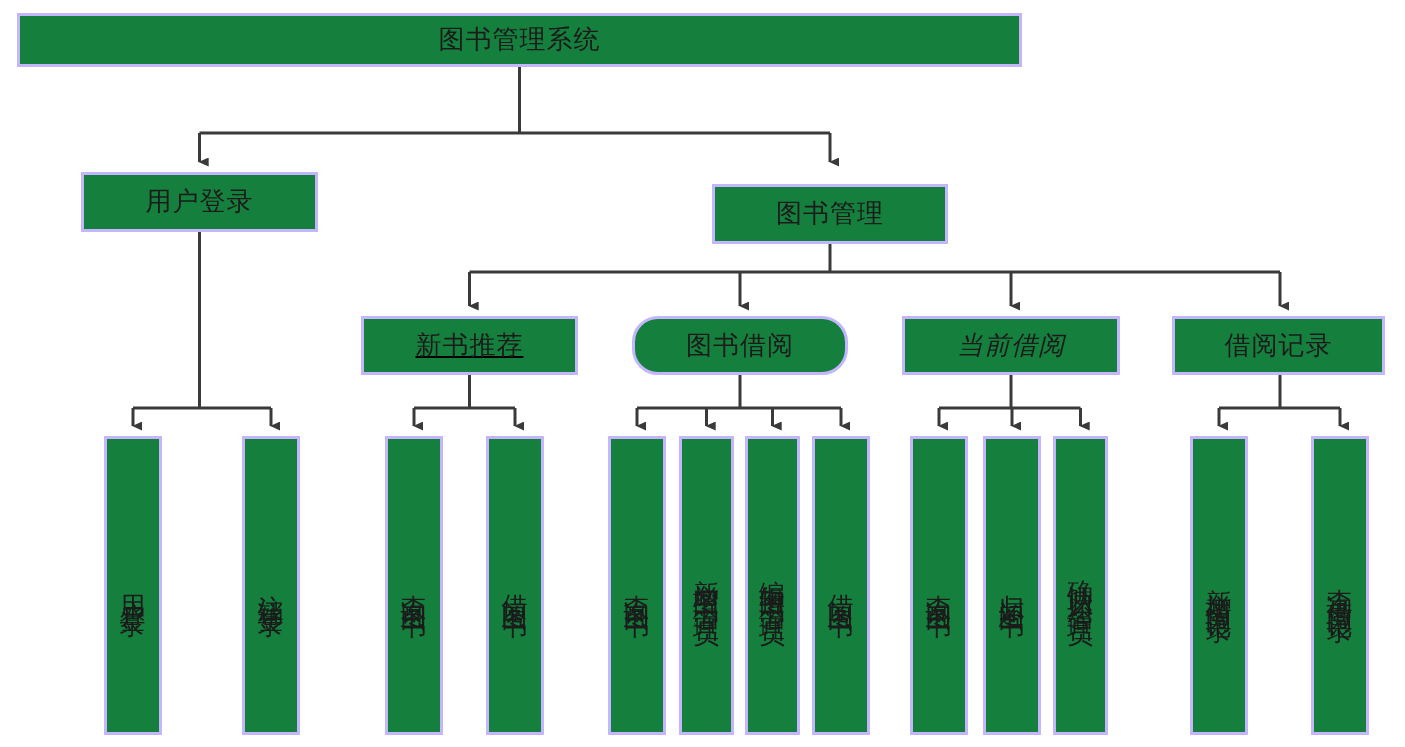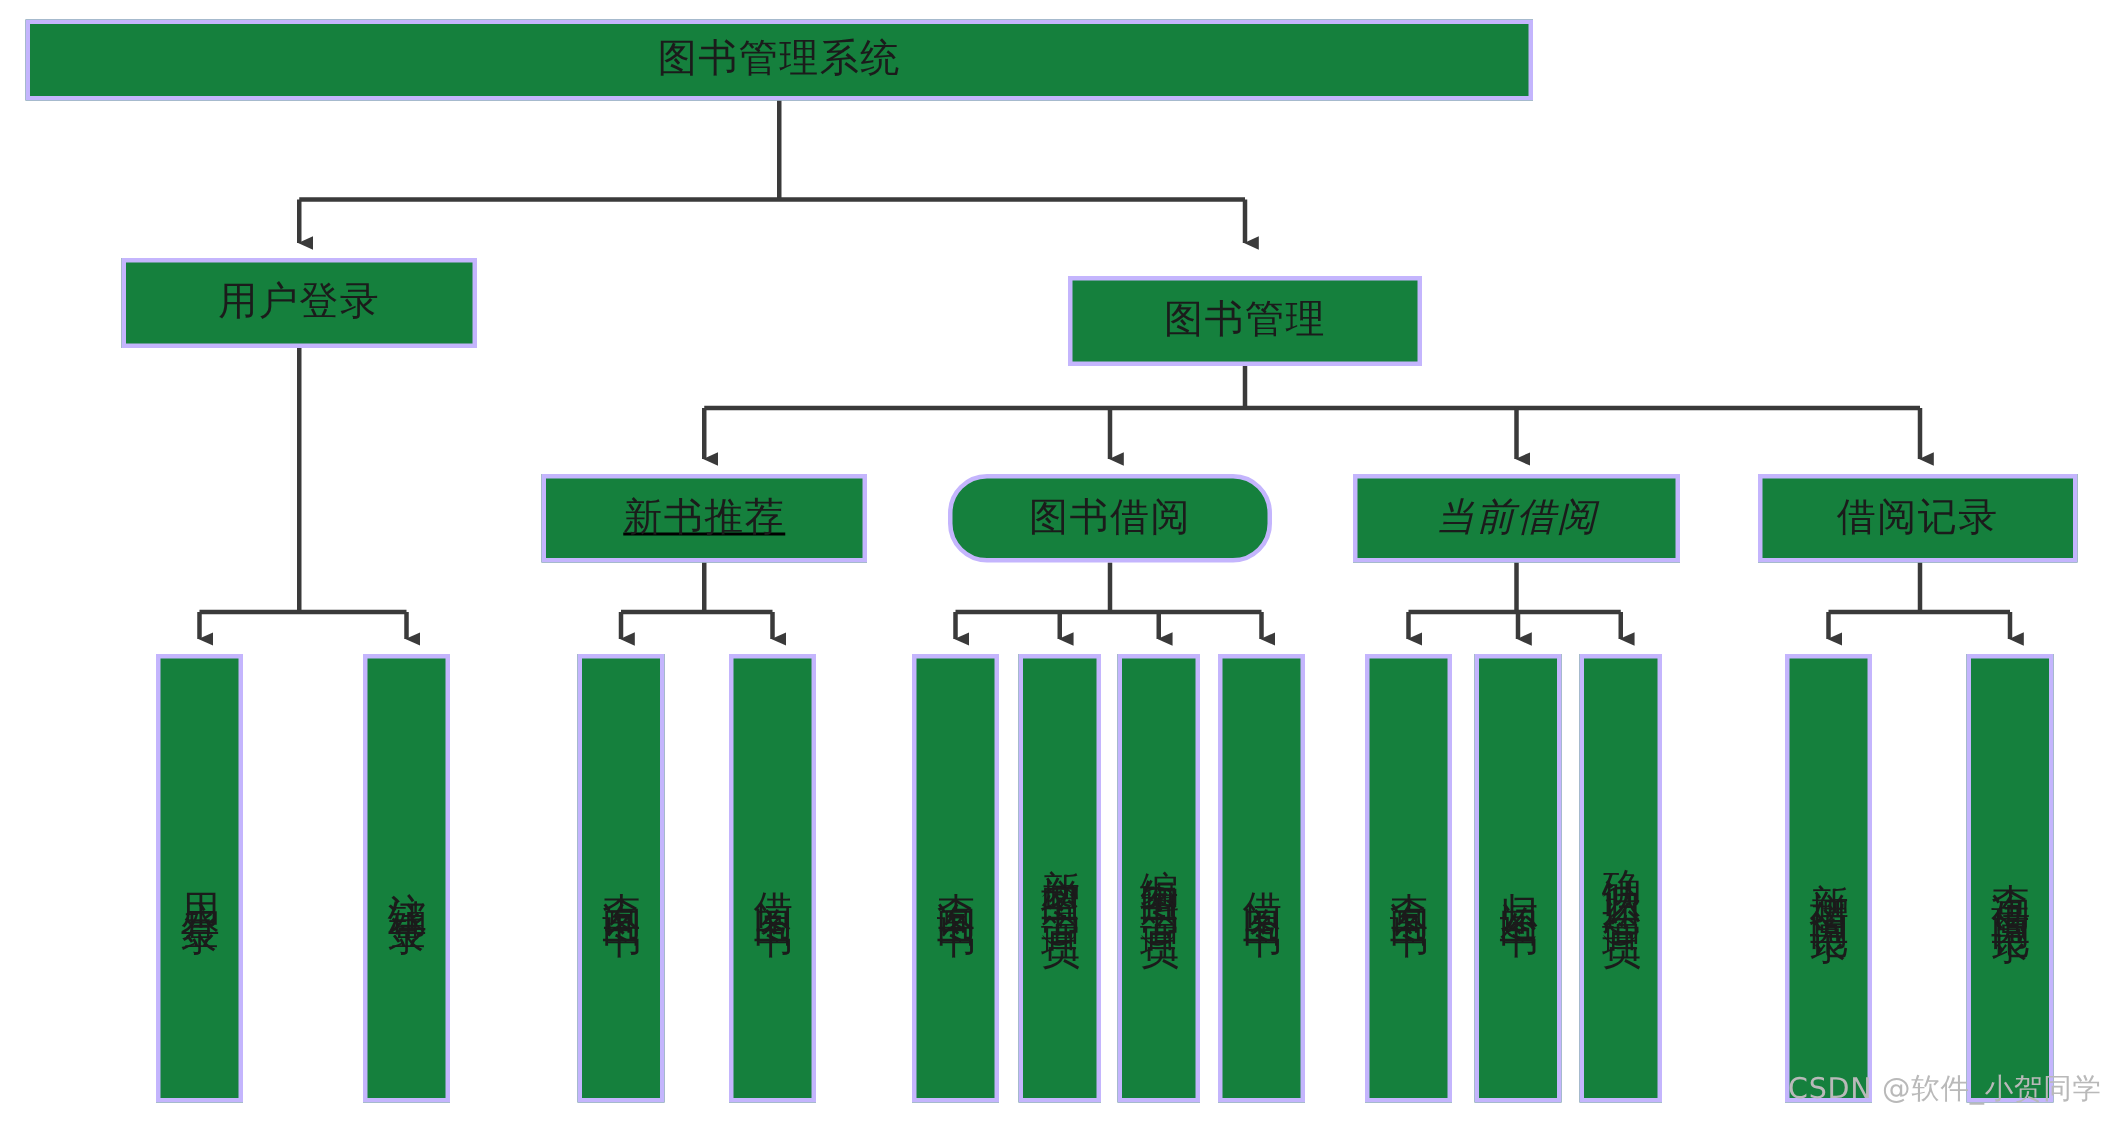--- a/index.html
+++ b/index.html
@@ -170,15 +170,14 @@
         <div class="node-label-v">确认归还（管理员）</div>
       </div>
       <div class="node-box" style="left: 1190px; top: 436px; width: 58px; height: 299px;">
         <div class="node-label-v">新增借阅记录</div>
       </div>
       <div class="node-box" style="left: 1311px; top: 436px; width: 58px; height: 299px;">
         <div class="node-label-v">查询借阅记录</div>
       </div>
     </div>
 
-  <div class="watermark" style="left: 1192px; top: 713px; color: rgb(185, 185, 185);">CSDN @软件_小贺同学</div>
 
 </div>
 
 </body></html>

